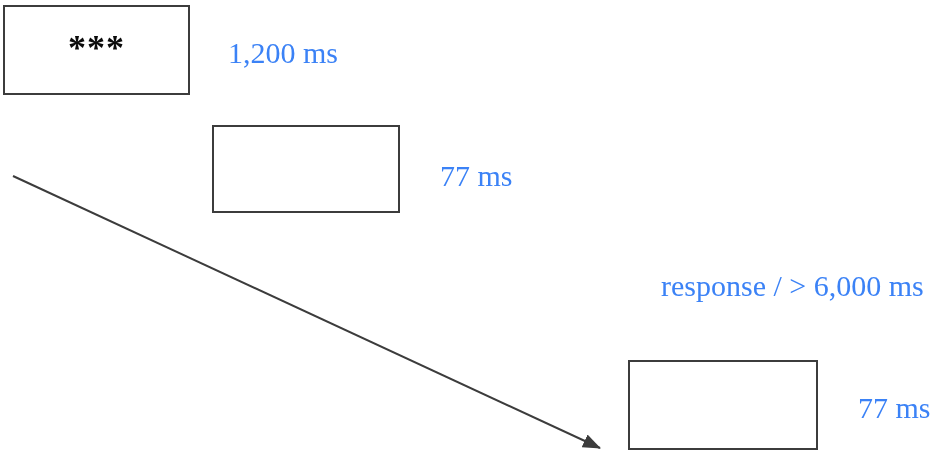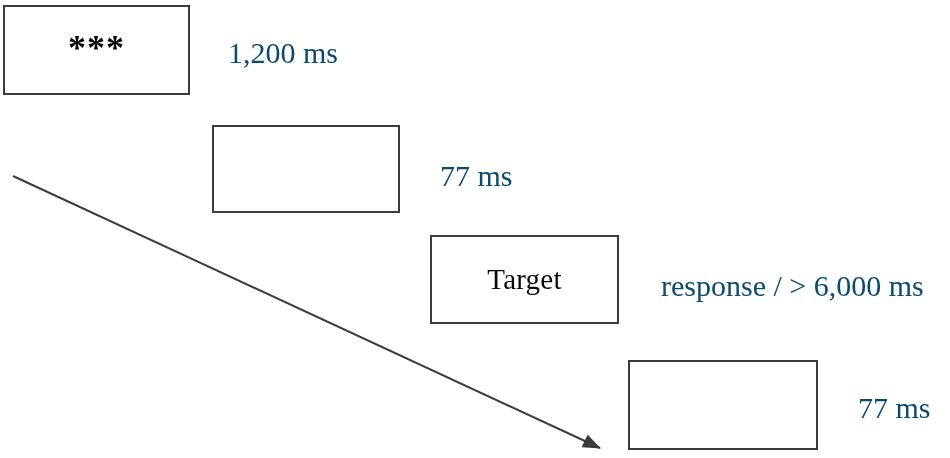--- a/index.html
+++ b/index.html
@@ -37,21 +37,21 @@
     font-family: "Liberation Serif", "DejaVu Serif", serif;
     font-size: 36px;
     font-weight: 700;
     letter-spacing: 1px;
     transform: translateY(-2px);
   }
   .duration-label {
     position: absolute;
     font-family: "Liberation Serif", "DejaVu Serif", serif;
     font-size: 30px;
-    color: #0c4a6e;
+    color: #3b82f6;
     white-space: nowrap;
     line-height: 1;
   }
   #flow-arrow {
     position: absolute;
     left: 0;
     top: 0;
     width: 950px;
     height: 458px;
     pointer-events: none;
@@ -74,23 +74,20 @@
   <div class="stim-box" style="left:3px; top:5px; width:187px; height:90px;">
     <span class="stim-label fixation">***</span>
   </div>
   <div class="duration-label" style="left:228px; top:38px;">1,200 ms</div>
 
   <div class="stim-box" style="left:212px; top:125px; width:188px; height:88px;">
     <span class="stim-label"></span>
   </div>
   <div class="duration-label" style="left:440px; top:161px;">77 ms</div>
 
-  <div class="stim-box" style="left:430px; top:235px; width:189px; height:89px;">
-    <span class="stim-label">Target</span>
-  </div>
   <div class="duration-label" style="left:661px; top:271px;">response / &gt; 6,000 ms</div>
 
   <div class="stim-box" style="left:628px; top:360px; width:190px; height:90px;">
     <span class="stim-label"></span>
   </div>
   <div class="duration-label" style="left:858px; top:393px;">77 ms</div>
 
 </div>
 
 </body></html>

